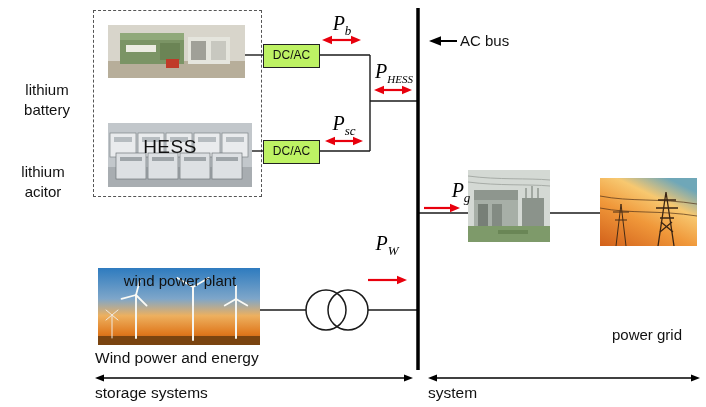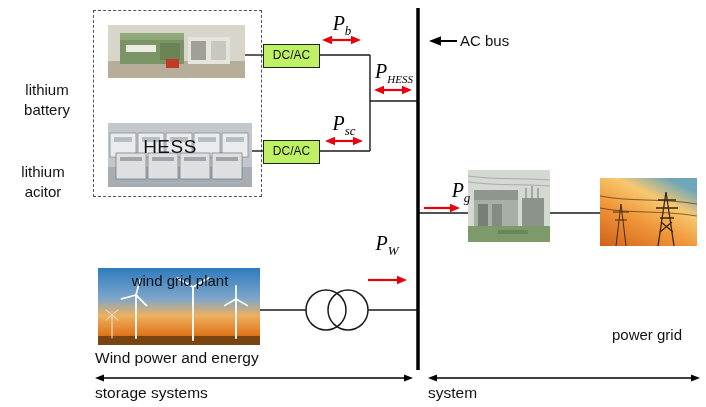--- a/index.html
+++ b/index.html
@@ -250,21 +250,21 @@
 
   <div class="hess-title center" style="left:110px;top:92px;width:120px;text-align:center">HESS</div>
 
   <div class="txt center" style="left:0px;top:118px;width:86px">
     <div>lithium</div>
     <div>acitor</div>
   </div>
 
   <div class="txt" style="left:460px;top:31px">AC bus</div>
 
-  <div class="txt center" style="left:100px;top:227px;width:160px">wind grid plant</div>
+  <div class="txt center" style="left:100px;top:227px;width:160px">wind power plant</div>
 
 
   <div class="txt center" style="left:592px;top:281px;width:110px">power grid</div>
 
   <div class="pvar" style="left:317px;top:12px;width:50px">
     <span>P</span><sub>b</sub>
   </div>
   <div class="pvar" style="left:366px;top:60px;width:56px">
     <span>P</span><sub class="small">HESS</sub>
   </div>

